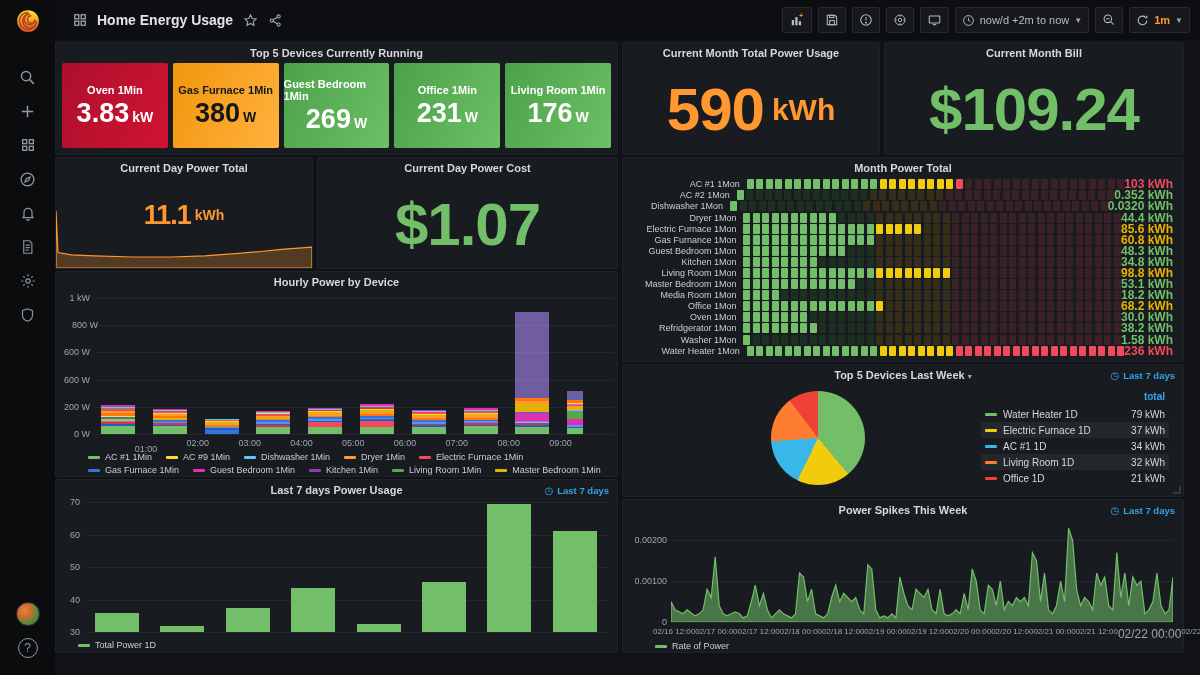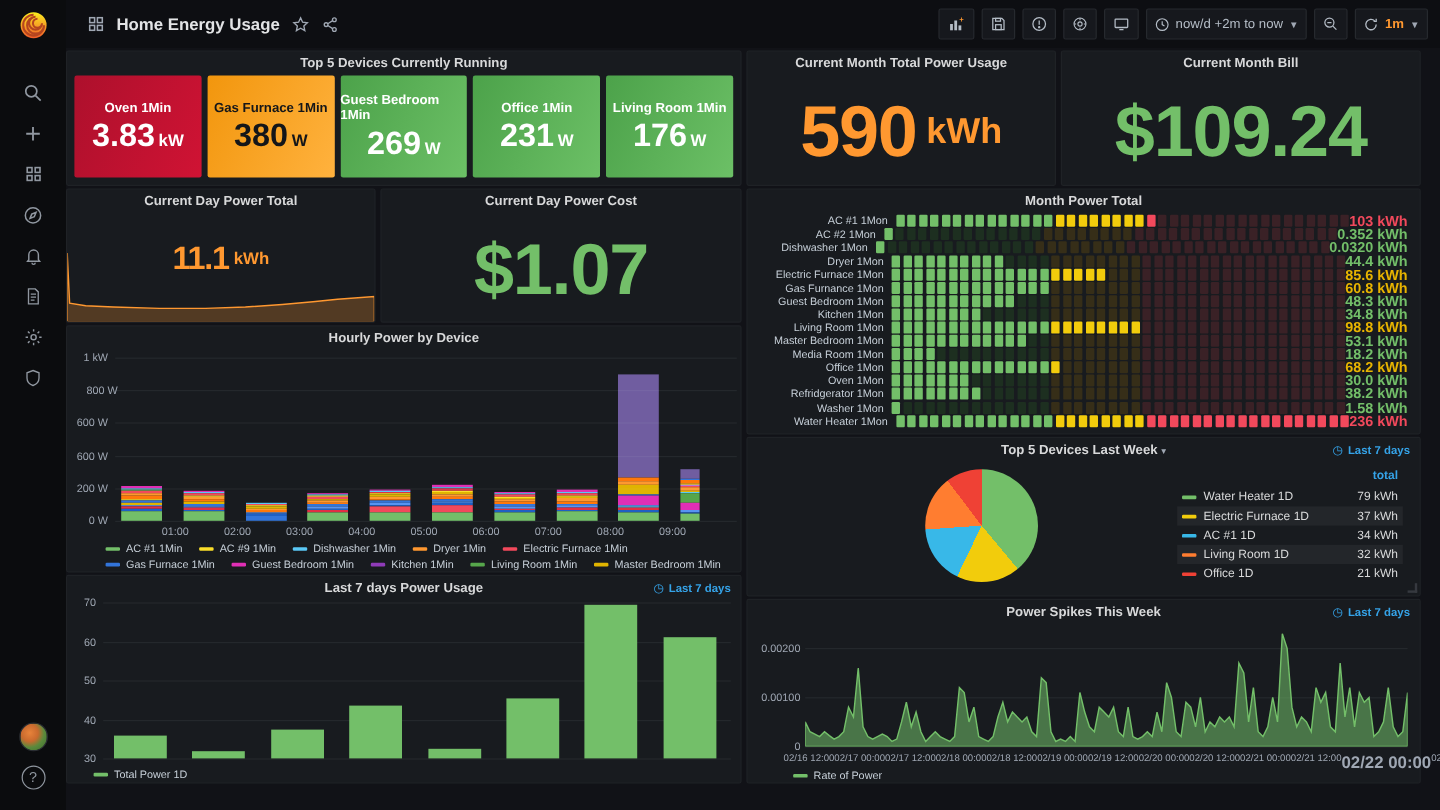--- a/index.html
+++ b/index.html
@@ -1203,21 +1203,21 @@
         <div class="gline" style="left: 40px; width: 518px; top: 53.2px;"></div>
         <div class="ylab" style="left: 8px; top: 48.2px;">800 W</div>
         <div class="gline" style="left: 40px; width: 518px; top: 80.4px;"></div>
         <div class="ylab" style="left: 0px; top: 75.4px;">600 W</div>
         <div class="gline" style="left: 40px; width: 518px; top: 107.6px;"></div>
         <div class="ylab" style="left: 0px; top: 102.6px;">600 W</div>
         <div class="gline" style="left: 40px; width: 518px; top: 134.8px;"></div>
         <div class="ylab" style="left: 0px; top: 129.8px;">200 W</div>
         <div class="gline" style="left: 40px; width: 518px; top: 162px;"></div>
         <div class="ylab" style="left: 0px; top: 157px;">0 W</div>
-        <div class="xlab" style="left: 78.8px; top: 166px;">01:00</div>
+        <div class="xlab" style="left: 78.8px; top: 172px;">01:00</div>
         <div class="xlab" style="left: 130.6px; top: 166px;">02:00</div>
         <div class="xlab" style="left: 182.4px; top: 166px;">03:00</div>
         <div class="xlab" style="left: 234.2px; top: 166px;">04:00</div>
         <div class="xlab" style="left: 286px; top: 166px;">05:00</div>
         <div class="xlab" style="left: 337.8px; top: 166px;">06:00</div>
         <div class="xlab" style="left: 389.6px; top: 166px;">07:00</div>
         <div class="xlab" style="left: 441.4px; top: 166px;">08:00</div>
         <div class="xlab" style="left: 493.2px; top: 166px;">09:00</div>
         <div class="legend" style="position: absolute; left: 32px; right: 10px; top: 180px;">
           <div class="leg-item">
@@ -1383,24 +1383,24 @@
           <span style="font-size: 8px; color: rgb(159, 167, 179); white-space: nowrap;">02/17 00:00</span>
           <span style="font-size: 8px; color: rgb(159, 167, 179); white-space: nowrap;">02/17 12:00</span>
           <span style="font-size: 8px; color: rgb(159, 167, 179); white-space: nowrap;">02/18 00:00</span>
           <span style="font-size: 8px; color: rgb(159, 167, 179); white-space: nowrap;">02/18 12:00</span>
           <span style="font-size: 8px; color: rgb(159, 167, 179); white-space: nowrap;">02/19 00:00</span>
           <span style="font-size: 8px; color: rgb(159, 167, 179); white-space: nowrap;">02/19 12:00</span>
           <span style="font-size: 8px; color: rgb(159, 167, 179); white-space: nowrap;">02/20 00:00</span>
           <span style="font-size: 8px; color: rgb(159, 167, 179); white-space: nowrap;">02/20 12:00</span>
           <span style="font-size: 8px; color: rgb(159, 167, 179); white-space: nowrap;">02/21 00:00</span>
           <span style="font-size: 8px; color: rgb(159, 167, 179); white-space: nowrap;">02/21 12:00</span>
-          <span style="font-size: 14px; color: rgb(159, 167, 179); white-space: nowrap; font-weight: bold;">02/22 00:00</span>
+          <span style="font-size: 12px; color: rgb(159, 167, 179); white-space: nowrap;">02/22 00:00</span>
           <span style="font-size: 8px; color: rgb(159, 167, 179); white-space: nowrap;">02/22 12:00</span>
         </div>
-        <div class="legend" style="position: absolute; left: 38px; top: 141px; text-align: center;">
+        <div class="legend" style="position: absolute; left: 32px; top: 141px; text-align: center;">
           <div class="leg-item">
             <span class="leg-dash" style="background: rgb(115, 191, 105);"></span>
             <span>Rate of Power</span>
           </div>
         </div>
       </div>
   </section>
 
 </div>
 

